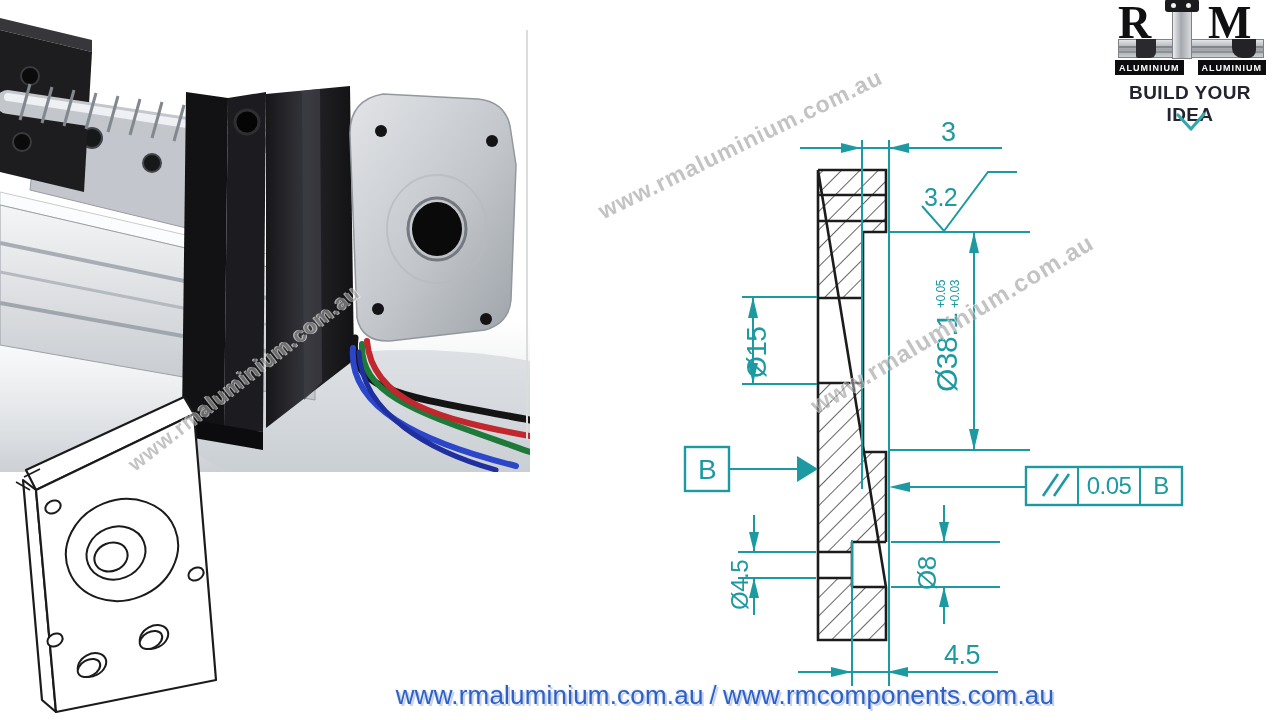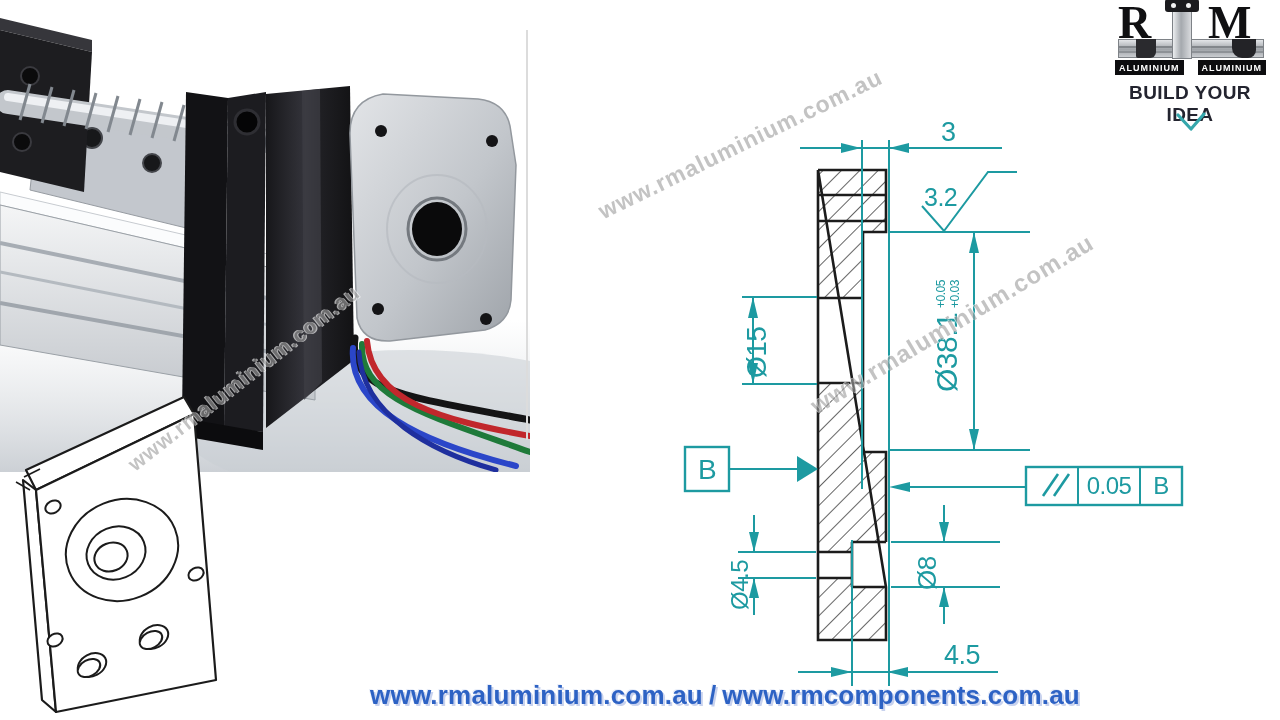--- a/index.html
+++ b/index.html
@@ -26,21 +26,21 @@
   .endcapR{position:absolute;left:126px;top:37px;width:24px;height:19px;background:#232327;border-radius:0 0 8px 10px;}
   .topcap{position:absolute;left:59px;top:-3px;width:34px;height:13px;background:#1b1b1e;border-radius:3px;}
   .topcap i{position:absolute;top:4px;width:5px;height:5px;background:#f2f2f2;border-radius:50%;}
   .chips{position:absolute;left:10px;top:58px;width:150px;display:flex;gap:14px;justify-content:flex-end;}
   .chip{background:#0d0d0f;color:#ffffff;font-size:9px;font-weight:bold;letter-spacing:1px;
         padding:3px 4px 2px 4px;white-space:nowrap;}
   .tagline{position:absolute;left:0;top:80px;width:168px;text-align:center;font-size:19px;
            font-weight:bold;color:#23242f;letter-spacing:.4px;}
   .chev{position:absolute;left:69px;top:110px;}
   
-  .footer{left:365px;top:680px;width:720px;text-align:center;font-size:26px;font-weight:bold;
+  .footer{left:365px;top:680px;width:720px;text-align:center;font-size:26px;font-weight:normal;
           color:#2d62c4;text-shadow:2px 2px 0 #c8d2ee,-1px -1px 0 #e9eef9;letter-spacing:.2px;}
   .footer .sep{padding:0 6px;}
   
   .dimtxt{font-family:"Liberation Sans",sans-serif;fill:#1d9aa1;letter-spacing:-0.5px;}
   .tl{stroke:#1d9aa1;stroke-width:2;fill:none;}
   .tf{fill:#1d9aa1;}
   .blk{stroke:#1c1c1c;fill:none;}
 </style>
 </head>
 <body>

